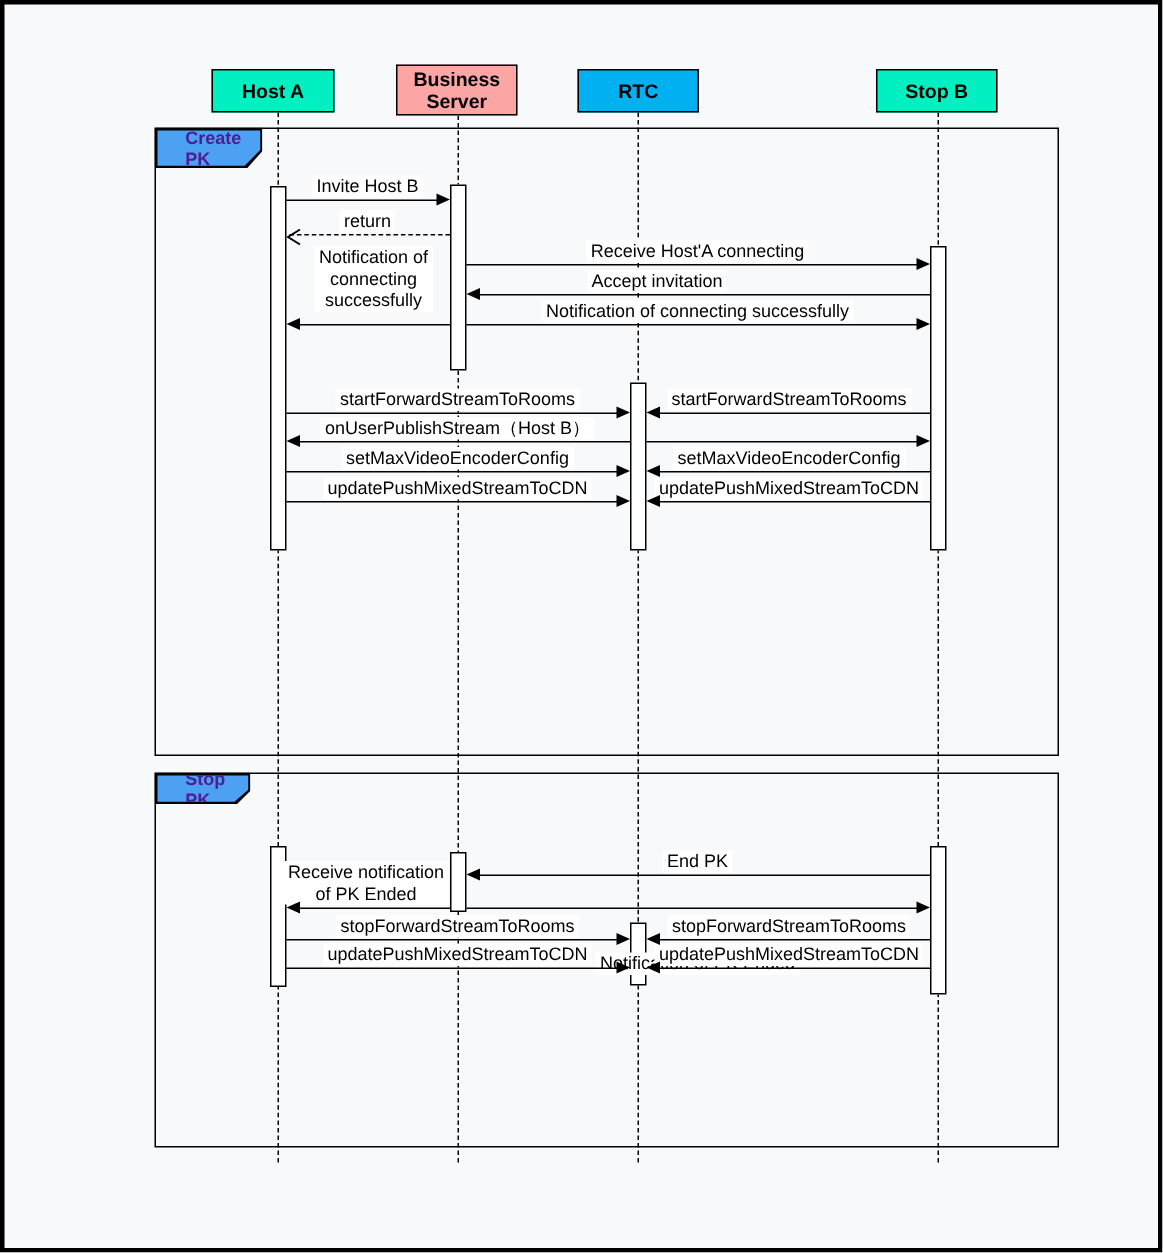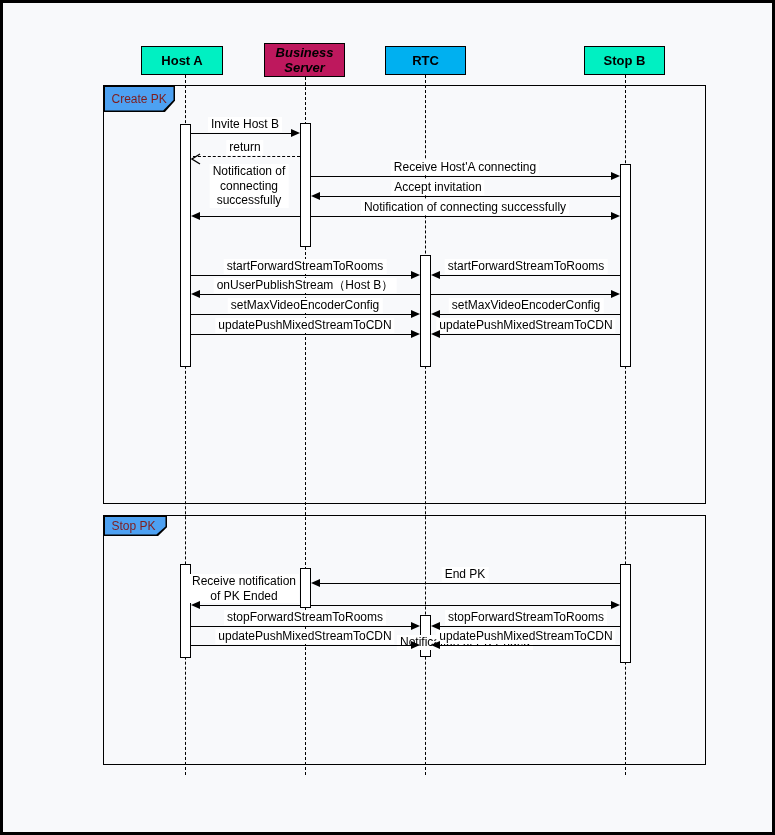--- a/index.html
+++ b/index.html
@@ -18,21 +18,21 @@
     font-weight:bold;font-size:13px;line-height:15px;
     text-align:center;color:#000;
     box-sizing:border-box;z-index:3;
   }
   .lifeline{border-left:1.5px dashed #000;width:0;z-index:1;}
   .frame{border:1.5px solid #000;box-sizing:border-box;background:transparent;z-index:0;}
   .tabOuter{background:#000;clip-path:polygon(0 0,100% 0,100% 58%,86% 100%,0 100%);z-index:2;}
   .tabInner{position:absolute;left:1.5px;top:1.5px;right:1.5px;bottom:1.5px;
     clip-path:polygon(0 0,100% 0,100% 56%,85% 100%,0 100%);
     display:flex;align-items:center;
-    font-weight:normal;font-size:12px;padding-left:7px;color:#7f1d1d;box-sizing:border-box;}
+    font-weight:bold;font-size:12px;padding-left:19px;color:#4c1d95;box-sizing:border-box;}
   .activation{background:#fff;border:1px solid #000;width:9px;box-sizing:content-box;z-index:2;}
   .msgline{height:0;z-index:4;}
   .msgline.solid{border-top:1.4px solid #000;}
   .msgline.dashed{border-top:1.4px dashed #000;}
   .head{width:0;height:0;border-top:4.5px solid transparent;border-bottom:4.5px solid transparent;z-index:5;}
   .head.right{border-left:9px solid #000;}
   .head.left{border-right:9px solid #000;}
   .msglabel{
     transform:translateX(-50%);
     background:#fff;color:#000;
@@ -48,21 +48,21 @@
     <div class="abs tabOuter" style="left: 100px; top: 82px; width: 72px; height: 27px;">
       <div class="tabInner" style="background: rgb(77, 161, 242);">Create PK</div>
     </div>
     <div class="abs frame" style="left: 100px; top: 512px; width: 603px; height: 250px;"></div>
     <div class="abs tabOuter" style="left: 100px; top: 512px; width: 64px; height: 21px;">
       <div class="tabInner" style="background: rgb(77, 161, 242);">Stop PK</div>
     </div>
     <div class="abs lifeline" style="left: 182px; top: 72px; height: 700px;"></div>
     <div class="abs actor" style="left: 138px; top: 43px; width: 82px; height: 29px; background: rgb(0, 240, 194);">Host A</div>
     <div class="abs lifeline" style="left: 302px; top: 74px; height: 698px;"></div>
-    <div class="abs actor" style="left: 261px; top: 40px; width: 81px; height: 34px; background: #be185d; font-style: italic;">Business Server</div>
+    <div class="abs actor" style="left: 261px; top: 40px; width: 81px; height: 34px; background: #fca5a5;">Business Server</div>
     <div class="abs lifeline" style="left: 422px; top: 72px; height: 700px;"></div>
     <div class="abs actor" style="left: 382px; top: 43px; width: 81px; height: 29px; background: rgb(0, 176, 240);">RTC</div>
     <div class="abs lifeline" style="left: 622px; top: 72px; height: 700px;"></div>
     <div class="abs actor" style="left: 581px; top: 43px; width: 81px; height: 29px; background: rgb(0, 240, 194);">Stop B</div>
     <div class="abs activation" style="left: 176.5px; top: 121px; height: 241px;"></div>
     <div class="abs activation" style="left: 296.5px; top: 120px; height: 122px;"></div>
     <div class="abs activation" style="left: 616.5px; top: 161px; height: 201px;"></div>
     <div class="abs activation" style="left: 416.5px; top: 252px; height: 110px;"></div>
     <div class="abs activation" style="left: 176.5px; top: 561px; height: 92px;"></div>
     <div class="abs activation" style="left: 296.5px; top: 565px; height: 38px;"></div>

